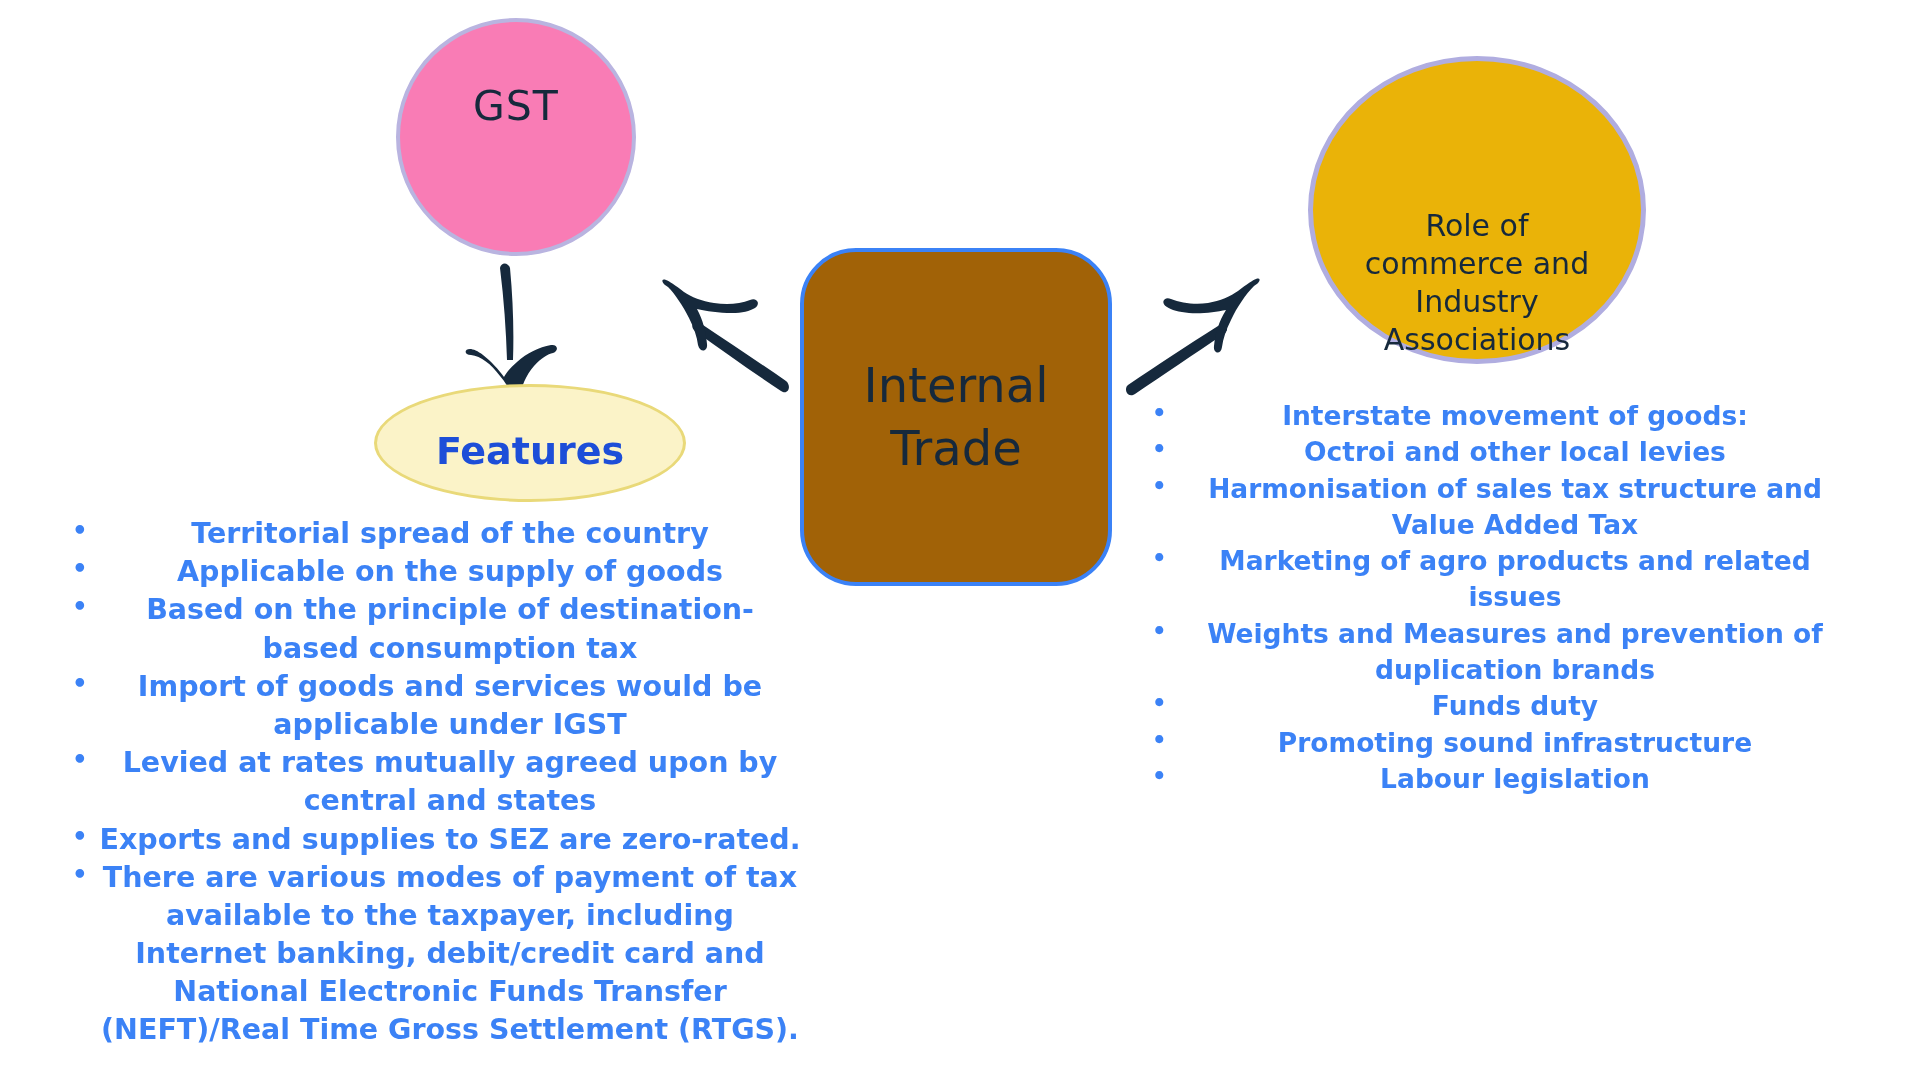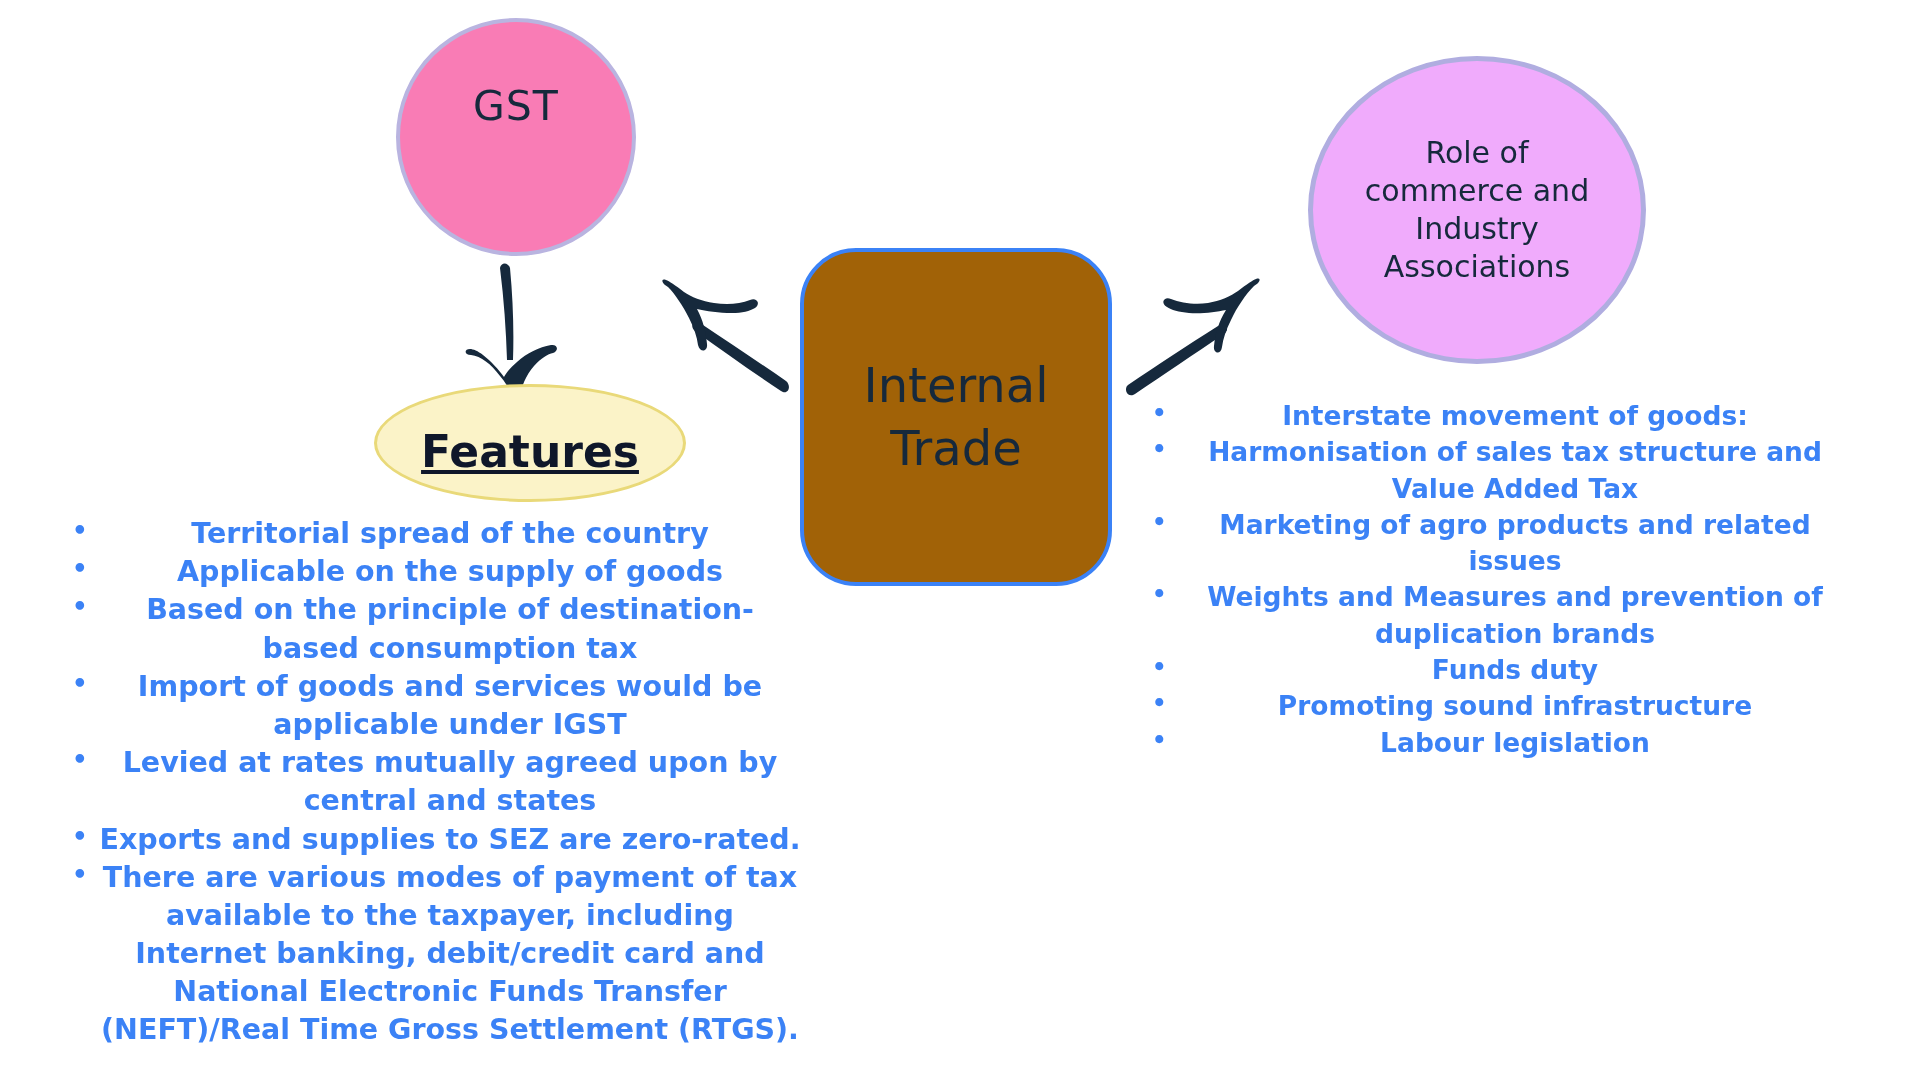--- a/index.html
+++ b/index.html
@@ -50,23 +50,24 @@
     font-weight: 500;
     color: #16293c;
   }
 
   #assoc-node {
     left: 1308px;
     top: 56px;
     width: 338px;
     height: 308px;
     border-radius: 50%;
-    background: #f0abfc;
+    background: #eab308;
     border: 5px solid #B0ADE0;
     padding: 0 24px;
+    align-items: flex-end;
   }
   #assoc-node .label {
     font-size: 30px;
     line-height: 1.27;
     font-weight: 500;
     color: #16293c;
   }
 
   #center-node {
     left: 800px;
@@ -87,25 +88,24 @@
   #features-node {
     left: 374px;
     top: 384px;
     width: 312px;
     height: 118px;
     border-radius: 50%;
     background: #FBF3C8;
     border: 3px solid #E9D979;
   }
   #features-node .label {
-    font-size: 44px;
+    font-size: 38px;
     font-weight: 600;
-    color: #0f172a;
+    color: #1d4ed8;
     transform: translateY(8px);
-    text-decoration: underline;
   }
 
   
   .bullet-list {
     position: absolute;
     list-style: none;
     margin: 0;
     padding: 0;
   }
   .bullet-list li {
@@ -247,20 +247,21 @@
       <li>Applicable on the supply of goods</li>
       <li>Based on the principle of destination-based consumption tax</li>
       <li>Import of goods and services would be applicable under IGST</li>
       <li>Levied at rates mutually agreed upon by central and states</li>
       <li>Exports and supplies to SEZ are zero-rated.</li>
       <li>There are various modes of payment of tax available to the taxpayer, including Internet banking, debit/credit card and National Electronic Funds Transfer (NEFT)/Real Time Gross Settlement (RTGS).</li>
     </ul>
 
   <ul class="bullet-list" id="assoc-list">
       <li>Interstate movement of goods:</li>
+      <li>Octroi and other local levies</li>
       <li>Harmonisation of sales tax structure and Value Added Tax</li>
       <li>Marketing of agro products and related issues</li>
       <li>Weights and Measures and prevention of duplication brands</li>
       <li>Funds duty</li>
       <li>Promoting sound infrastructure</li>
       <li>Labour legislation</li>
     </ul>
 
 </div>
 

